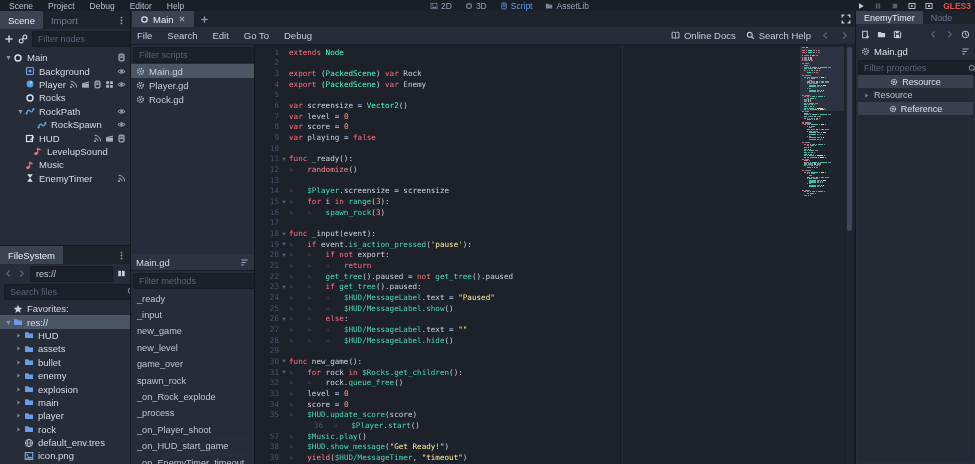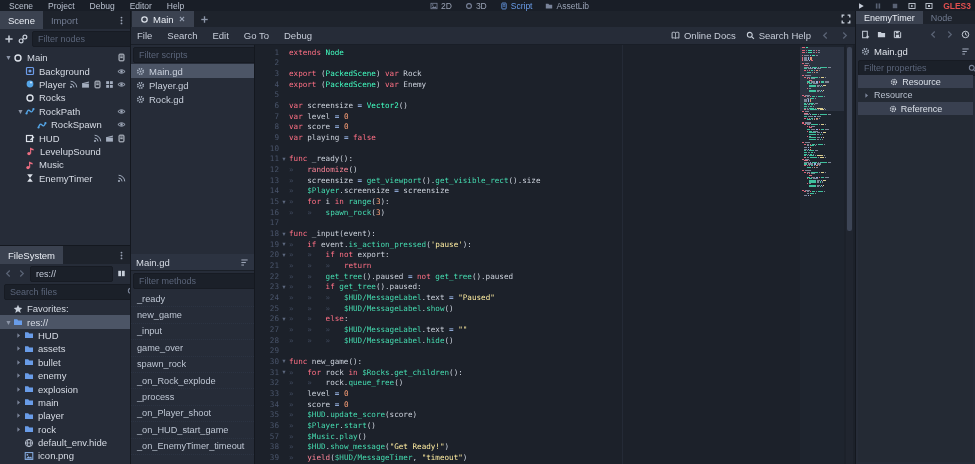--- a/index.html
+++ b/index.html
@@ -373,21 +373,21 @@
             </span>
             <span>
               <svg width="9" height="9" viewBox="0 0 10 10">
                 <rect x="2.3" y="1.3" width="5.4" height="7.4" rx="0.8" fill="none" stroke="#cdd4df" stroke-width="1.1"></rect>
                 <line x1="3.6" y1="3.4" x2="6.4" y2="3.4" stroke="#cdd4df"></line>
                 <line x1="3.6" y1="5.2" x2="6.4" y2="5.2" stroke="#cdd4df"></line>
               </svg>
             </span>
           </div>
         </div>
-        <div class="tree-row" style="padding-left: 17px;">
+        <div class="tree-row" style="padding-left: 24px;">
           <span class="arrow"></span>
           <span>
             <svg width="10" height="10" viewBox="0 0 10 10">
               <circle cx="3" cy="7.6" r="1.7" fill="#ed6e82"></circle>
               <rect x="4.1" y="1.8" width="1.1" height="5.8" fill="#ed6e82"></rect>
               <path d="M4.1,1.8 L7.6,3 L7.6,4.6 L4.1,3.4 Z" fill="#ed6e82"></path>
             </svg>
           </span>
           <span class="lbl">LevelupSound</span>
           <div class="badges"></div>
@@ -598,21 +598,21 @@
         </div>
         <div class="tree-row" style="height: 13.4px; padding-left: 15px;">
           <span class="arrow"></span>
           <span>
             <svg width="10" height="10" viewBox="0 0 10 10">
               <circle cx="5" cy="5" r="3.6" fill="none" stroke="#b9c2d0"></circle>
               <ellipse cx="5" cy="5" rx="1.7" ry="3.6" fill="none" stroke="#b9c2d0" stroke-width="0.8"></ellipse>
               <line x1="1.4" y1="5" x2="8.6" y2="5" stroke="#b9c2d0" stroke-width="0.8"></line>
             </svg>
           </span>
-          <span class="lbl">default_env.hide</span>
+          <span class="lbl">default_env.tres</span>
         </div>
         <div class="tree-row" style="height: 13.4px; padding-left: 15px;">
           <span class="arrow"></span>
           <span>
             <svg width="10" height="10" viewBox="0 0 10 10">
               <rect x="1.2" y="1.6" width="7.6" height="6.8" fill="none" stroke="#8ab2e8"></rect>
               <circle cx="3.4" cy="3.8" r="0.9" fill="#8ab2e8"></circle>
               <path d="M2,7.6 L4.4,5.2 L5.8,6.6 L7,5.4 L8.2,7.6 Z" fill="#8ab2e8"></path>
             </svg>
           </span>
@@ -748,22 +748,23 @@
           <span id="ic-filter-methods">
               <svg width="9" height="9" viewBox="0 0 10 10">
                 <circle cx="4.2" cy="4.2" r="2.7" fill="none" stroke="#7a8498" stroke-width="1.2"></circle>
                 <line x1="6.3" y1="6.3" x2="8.8" y2="8.8" stroke="#7a8498" stroke-width="1.3"></line>
               </svg>
             </span>
         </div>
       </div>
       <div class="abs" style="left:0;top:246px;width:123px" id="method-list">
           <div class="method-item">_ready</div>
+          <div class="method-item">_input</div>
           <div class="method-item">new_game</div>
-          <div class="method-item">_input</div>
+          <div class="method-item">new_level</div>
           <div class="method-item">game_over</div>
           <div class="method-item">spawn_rock</div>
           <div class="method-item">_on_Rock_explode</div>
           <div class="method-item">_process</div>
           <div class="method-item">_on_Player_shoot</div>
           <div class="method-item">_on_HUD_start_game</div>
           <div class="method-item">_on_EnemyTimer_timeout</div>
         </div>
     </div>
 
@@ -826,21 +827,20 @@
             <span class="ct"><span class="c-k">func</span><span class="c-x"> _ready():</span></span>
           </div>
           <div class="code-line" style="top: 119.26px;">
             <span class="ln">12</span>
             <span class="fold"></span>
             <span class="ct"><span class="tb">»   </span><span class="c-b">randomize</span><span class="c-x">()</span></span>
           </div>
           <div class="code-line" style="top: 129.92px;">
             <span class="ln">13</span>
             <span class="fold"></span>
-            <span class="ct"><span class="tb">»   </span><span class="c-x">screensize </span><span class="c-o">=</span><span class="c-x"> </span><span class="c-c">get_viewport</span><span class="c-x">().</span><span class="c-c">get_visible_rect</span><span class="c-x">().size</span></span>
           </div>
           <div class="code-line" style="top: 140.58px;">
             <span class="ln">14</span>
             <span class="fold"></span>
             <span class="ct"><span class="tb">»   </span><span class="c-p">$Player</span><span class="c-x">.screensize </span><span class="c-o">=</span><span class="c-x"> screensize</span></span>
           </div>
           <div class="code-line" style="top: 151.24px;">
             <span class="ln">15</span>
             <span class="fold">▼</span>
             <span class="ct"><span class="tb">»   </span><span class="c-k">for</span><span class="c-x"> i </span><span class="c-k">in</span><span class="c-x"> </span><span class="c-c">range</span><span class="c-x">(</span><span class="c-d">3</span><span class="c-x">):</span></span>
@@ -938,21 +938,21 @@
           <div class="code-line" style="top: 353.78px;">
             <span class="ln">34</span>
             <span class="fold"></span>
             <span class="ct"><span class="tb">»   </span><span class="c-x">score </span><span class="c-o">=</span><span class="c-x"> </span><span class="c-d">0</span></span>
           </div>
           <div class="code-line" style="top: 364.44px;">
             <span class="ln">35</span>
             <span class="fold"></span>
             <span class="ct"><span class="tb">»   </span><span class="c-p">$HUD</span><span class="c-x">.</span><span class="c-c">update_score</span><span class="c-x">(score)</span></span>
           </div>
-          <div class="code-line" style="top: 375.1px;">
+          <div class="code-line" style="top: 375.1px; padding-left: 44px;">
             <span class="ln">36</span>
             <span class="fold"></span>
             <span class="ct"><span class="tb">»   </span><span class="c-p">$Player</span><span class="c-x">.</span><span class="c-c">start</span><span class="c-x">()</span></span>
           </div>
           <div class="code-line" style="top: 385.76px;">
             <span class="ln">57</span>
             <span class="fold"></span>
             <span class="ct"><span class="tb">»   </span><span class="c-p">$Music</span><span class="c-x">.</span><span class="c-c">play</span><span class="c-x">()</span></span>
           </div>
           <div class="code-line" style="top: 396.42px;">

